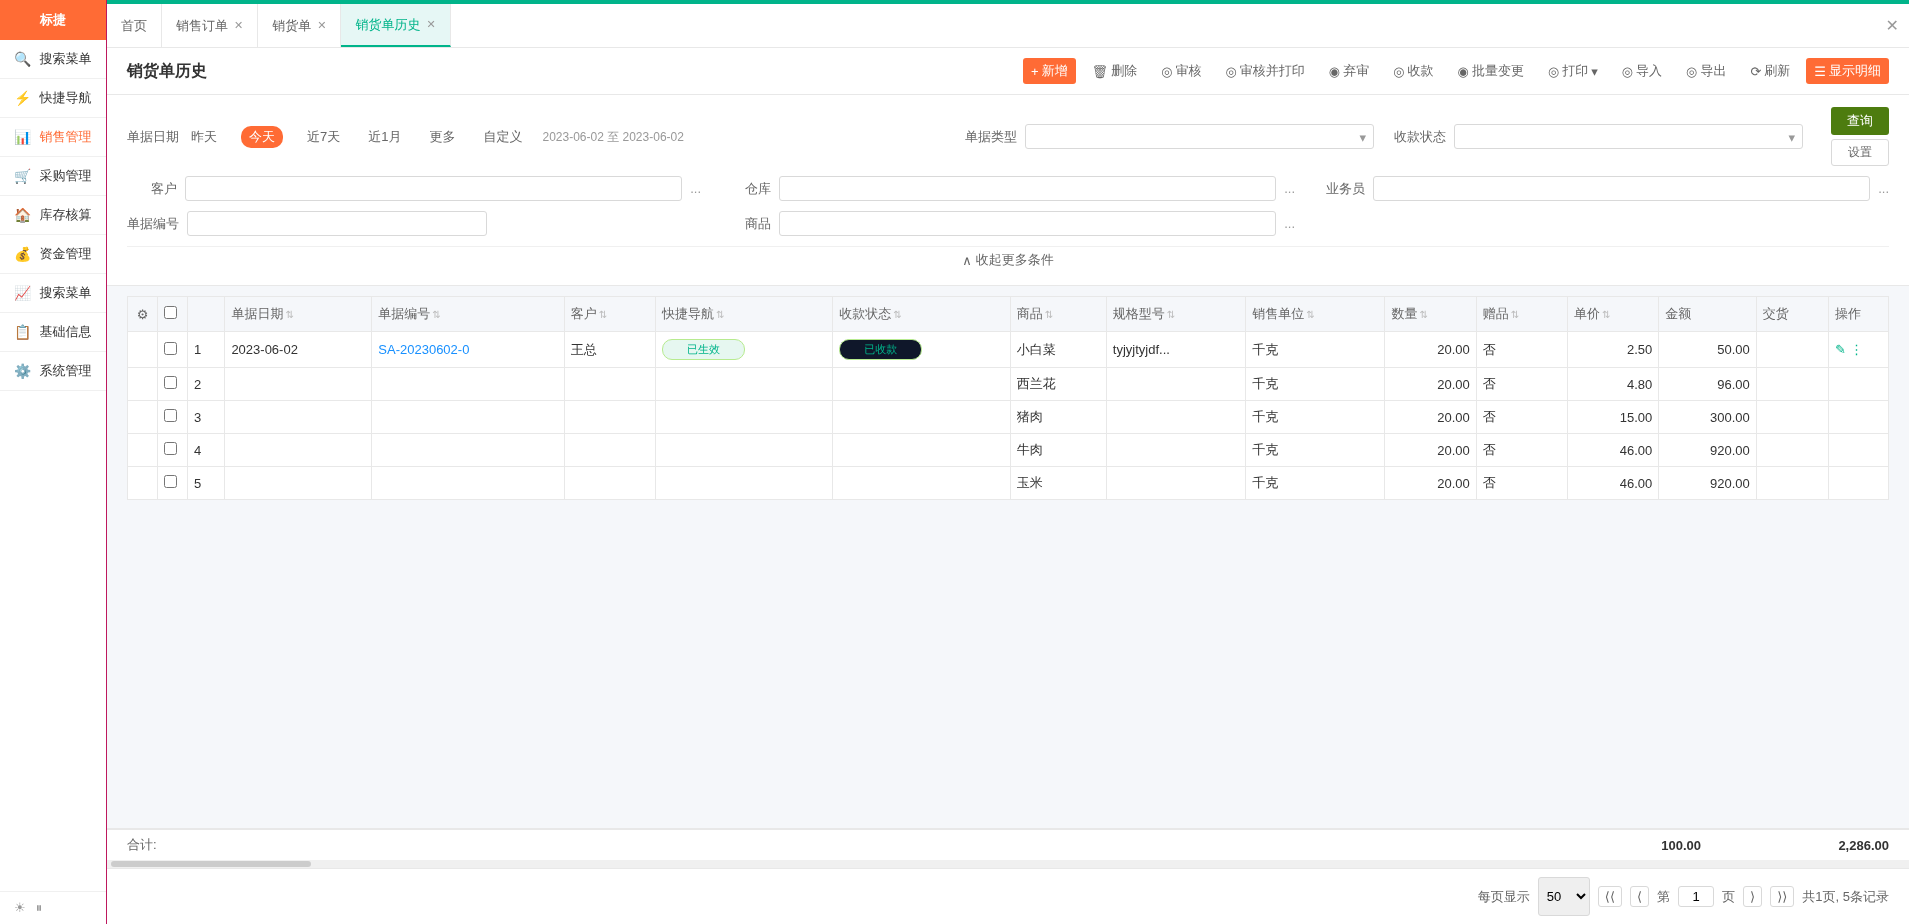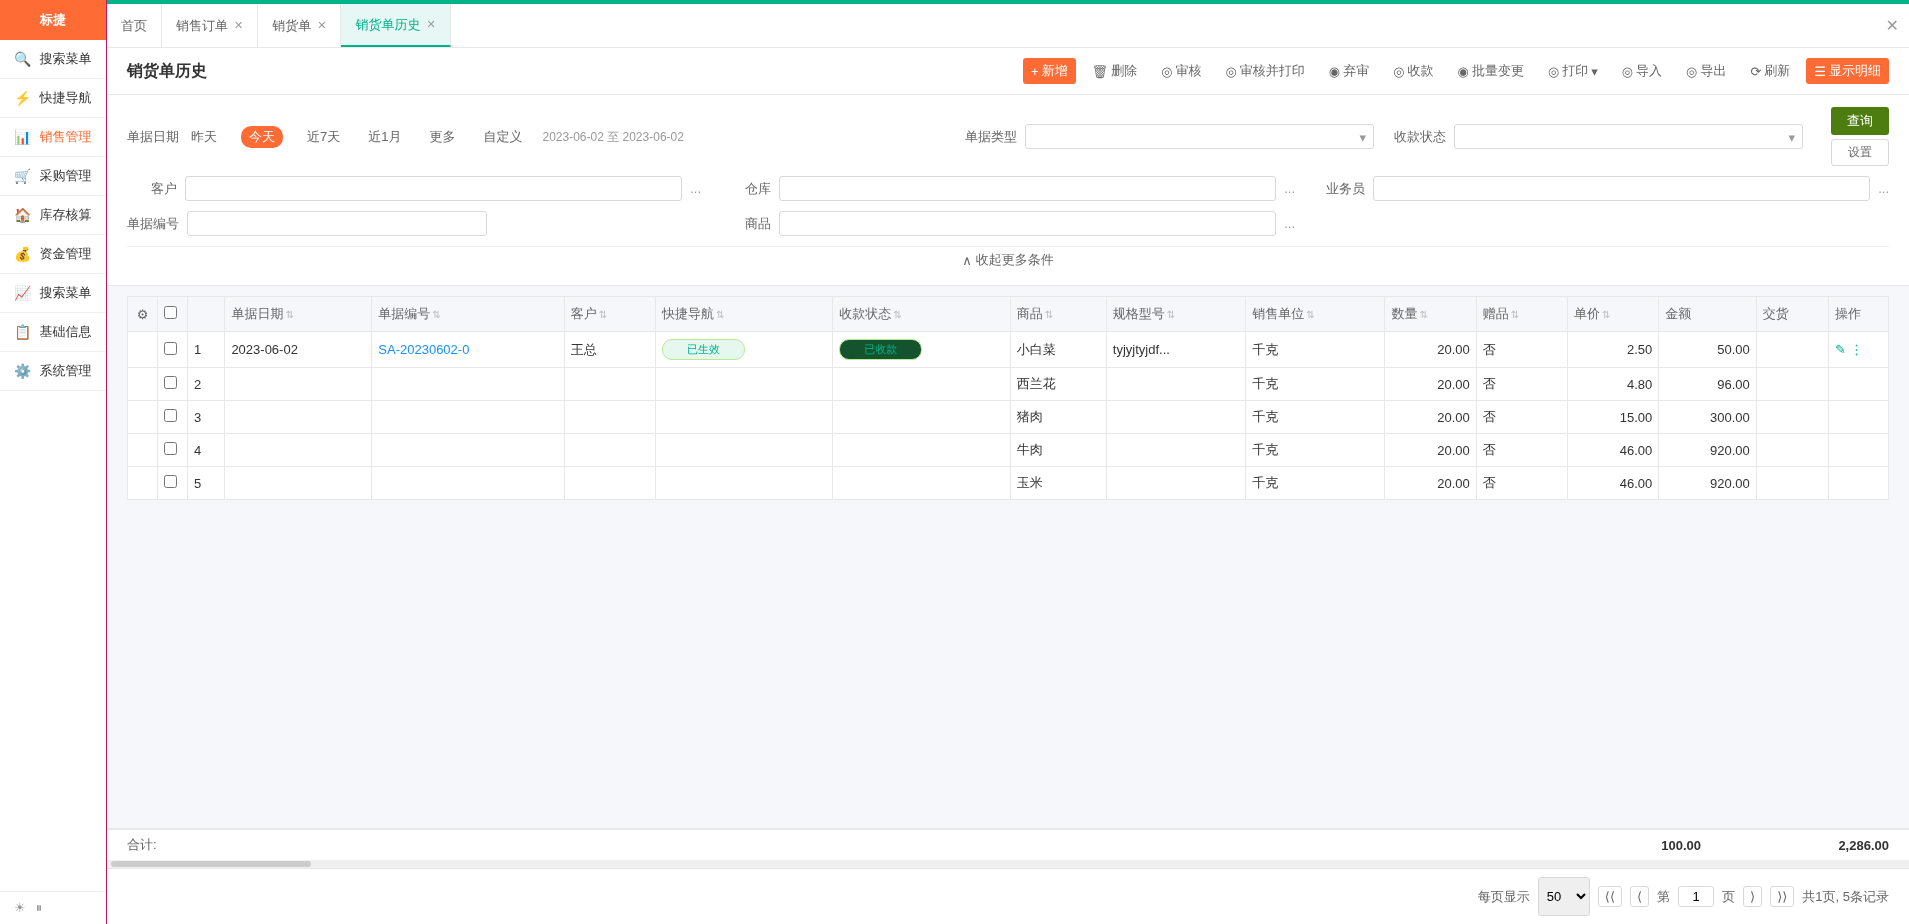--- a/index.html
+++ b/index.html
@@ -295,21 +295,21 @@
       cursor: pointer;
     }
     .sort-icon { color: #bbb; font-size: 10px; }
     .status-badge {
       display: inline-block;
       padding: 2px 24px;
       border-radius: 10px;
       font-size: 11px;
     }
     .status-active { background: #e6f7f0; color: #00b48a; border: 1px solid #b7eb8f; }
-    .status-paid { background: #14532d; color: #00b48a; border: 1px solid #b7eb8f; }
+    .status-paid { background: #0f172a; color: #00b48a; border: 1px solid #b7eb8f; }
     .gear-col { width: 30px; }
     .checkbox-col { width: 30px; }
     .ops-col { width: 60px; }
     .ops-icon {
       color: #00b48a;
       cursor: pointer;
       margin-right: 4px;
     }
 
     

